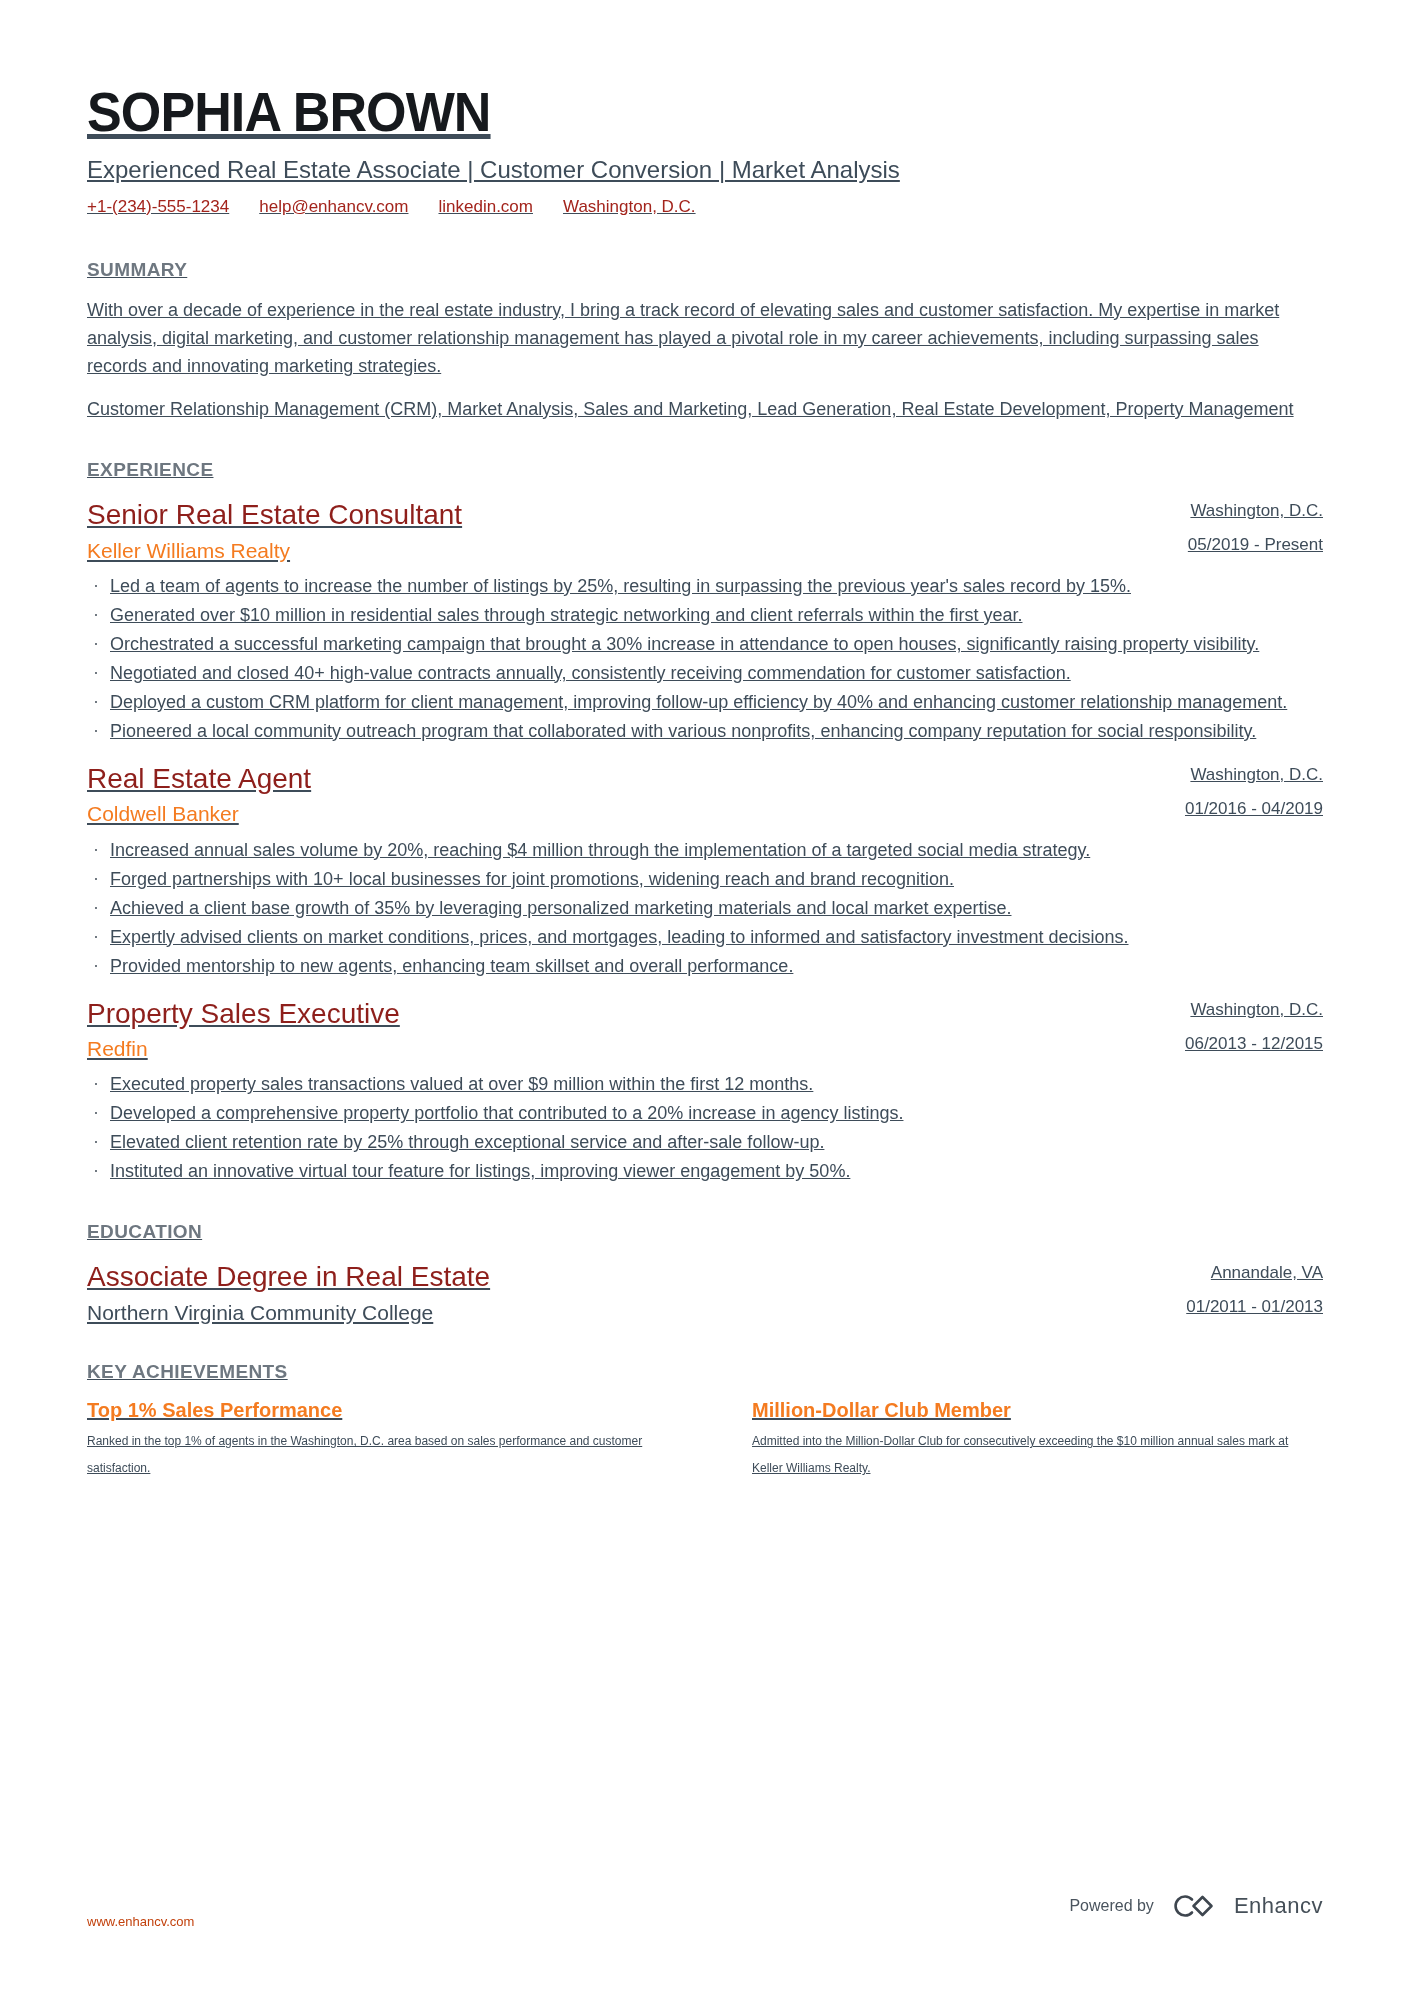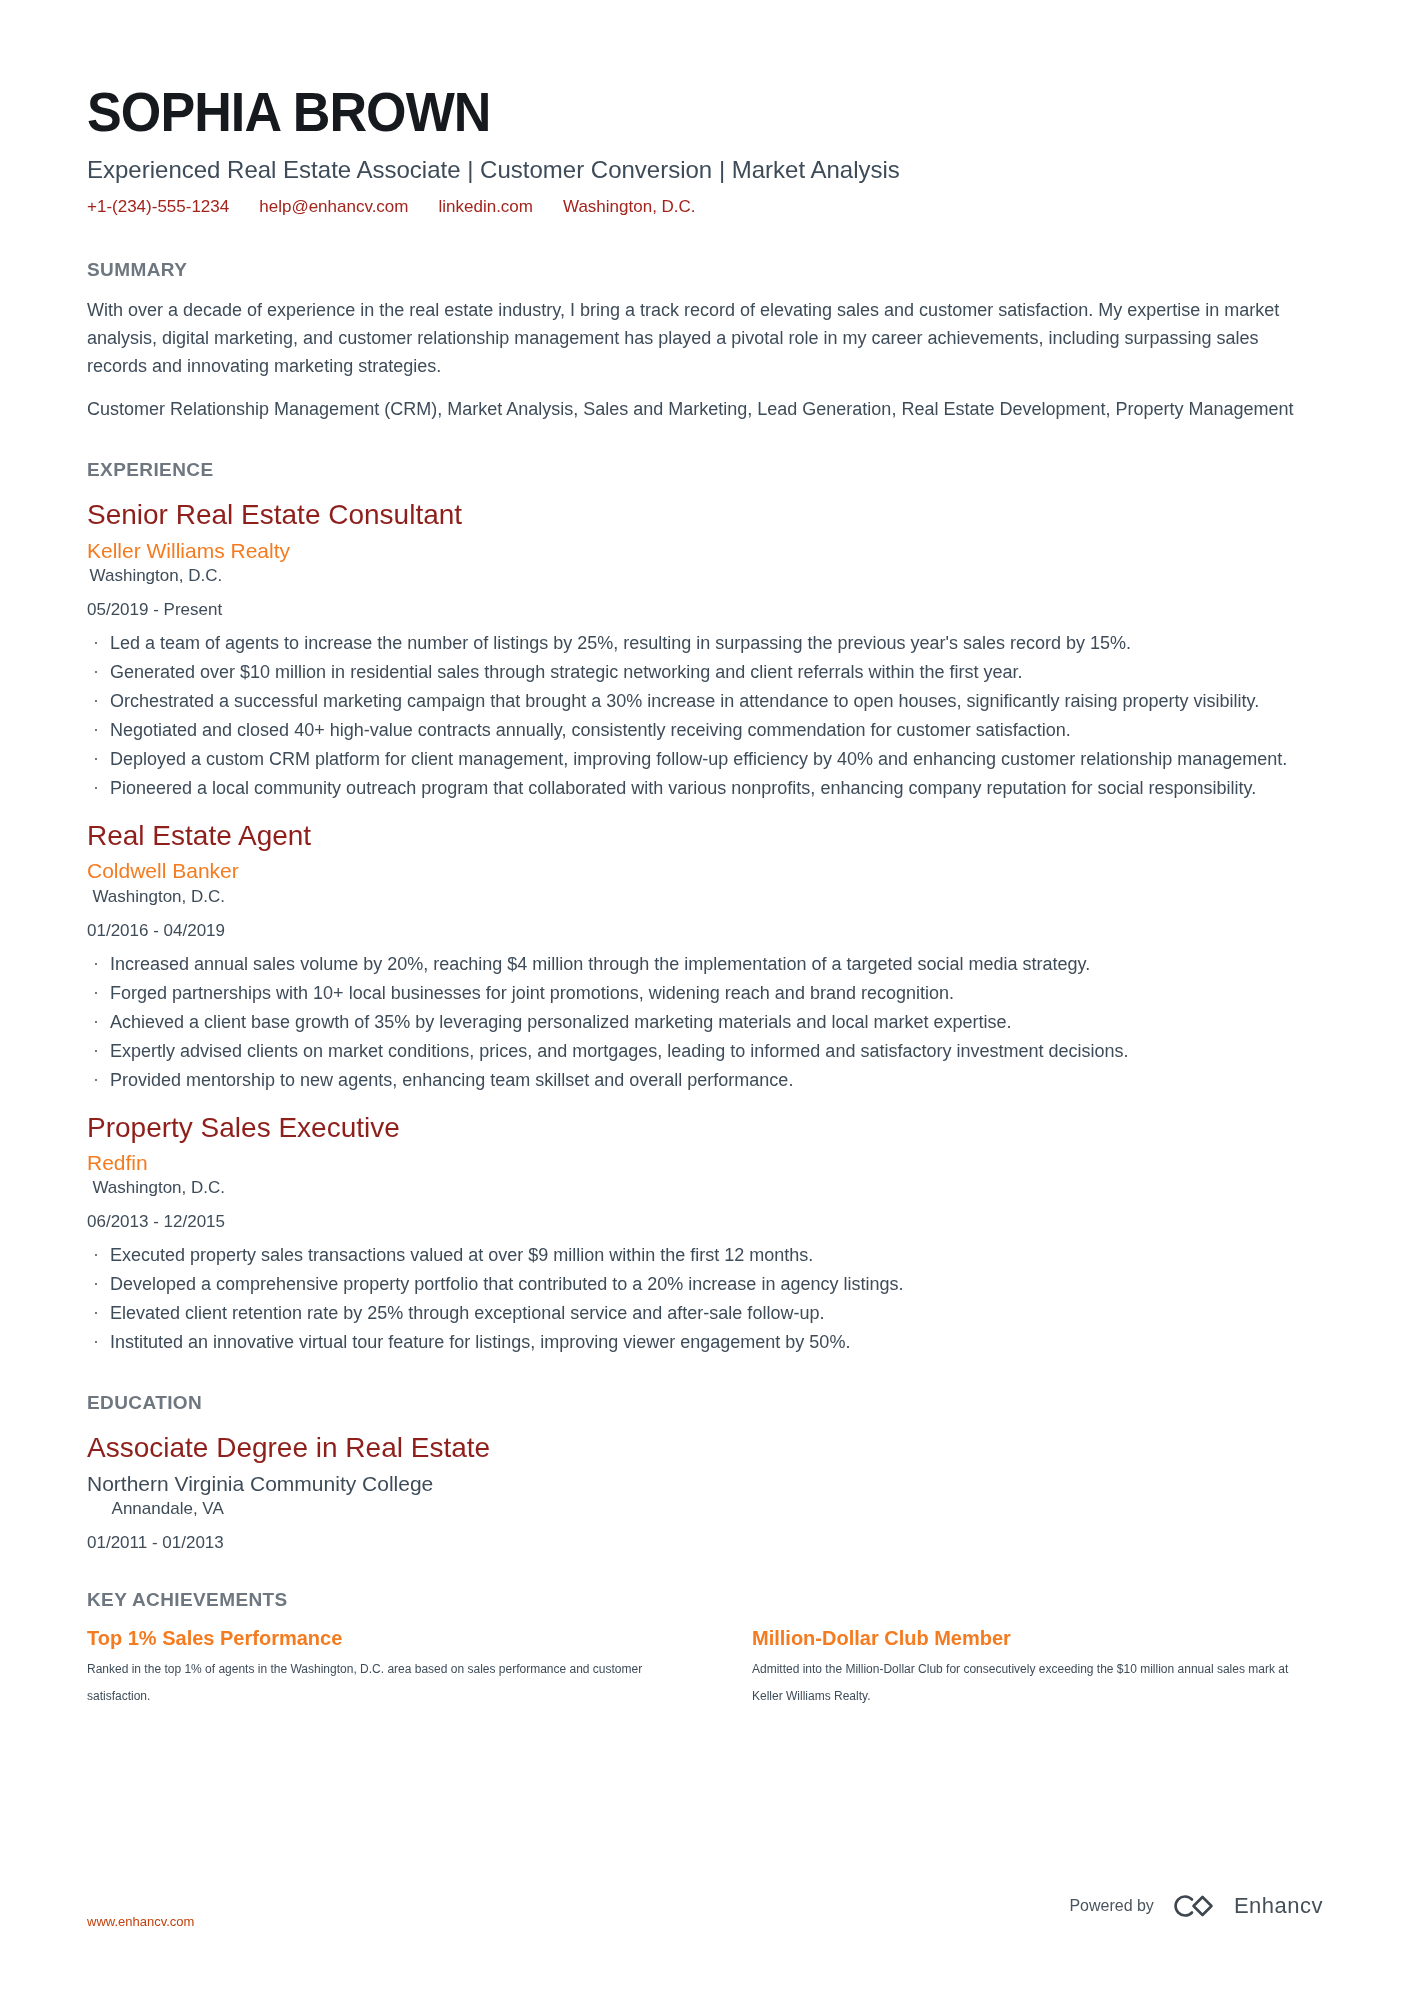--- a/index.html
+++ b/index.html
@@ -8,20 +8,21 @@
     width: 1410px; height: 1995px;
     font-family: "Liberation Sans", sans-serif;
     color: #3E4C59;
     position: relative;
     overflow: hidden;
   }
   .page {
     position: relative;
     width: 1410px; height: 1517px;
     padding: 84px 87px 0 87px;
+    text-decoration: underline;
   }
   
   .name {
     font-size: 56px;
     font-weight: 700;
     color: #16191D;
     letter-spacing: -1px;
     transform: scaleX(0.93);
     transform-origin: left center;
     line-height: 1.0;
@@ -54,21 +55,20 @@
     line-height: 28px;
     color: #3E4C59;
     max-width: 1240px;
   }
   
   .entry { margin-top: 17px; }
   .entry-head {
     display: flex;
     justify-content: space-between;
     align-items: flex-start;
-    flex-direction: column;
   }
   .entry-title {
     font-size: 28px;
     color: #8E1F1B;
     line-height: 1.2;
   }
   .entry-sub {
     margin-top: 6px;
     font-size: 21px;
     color: #F47B20;

